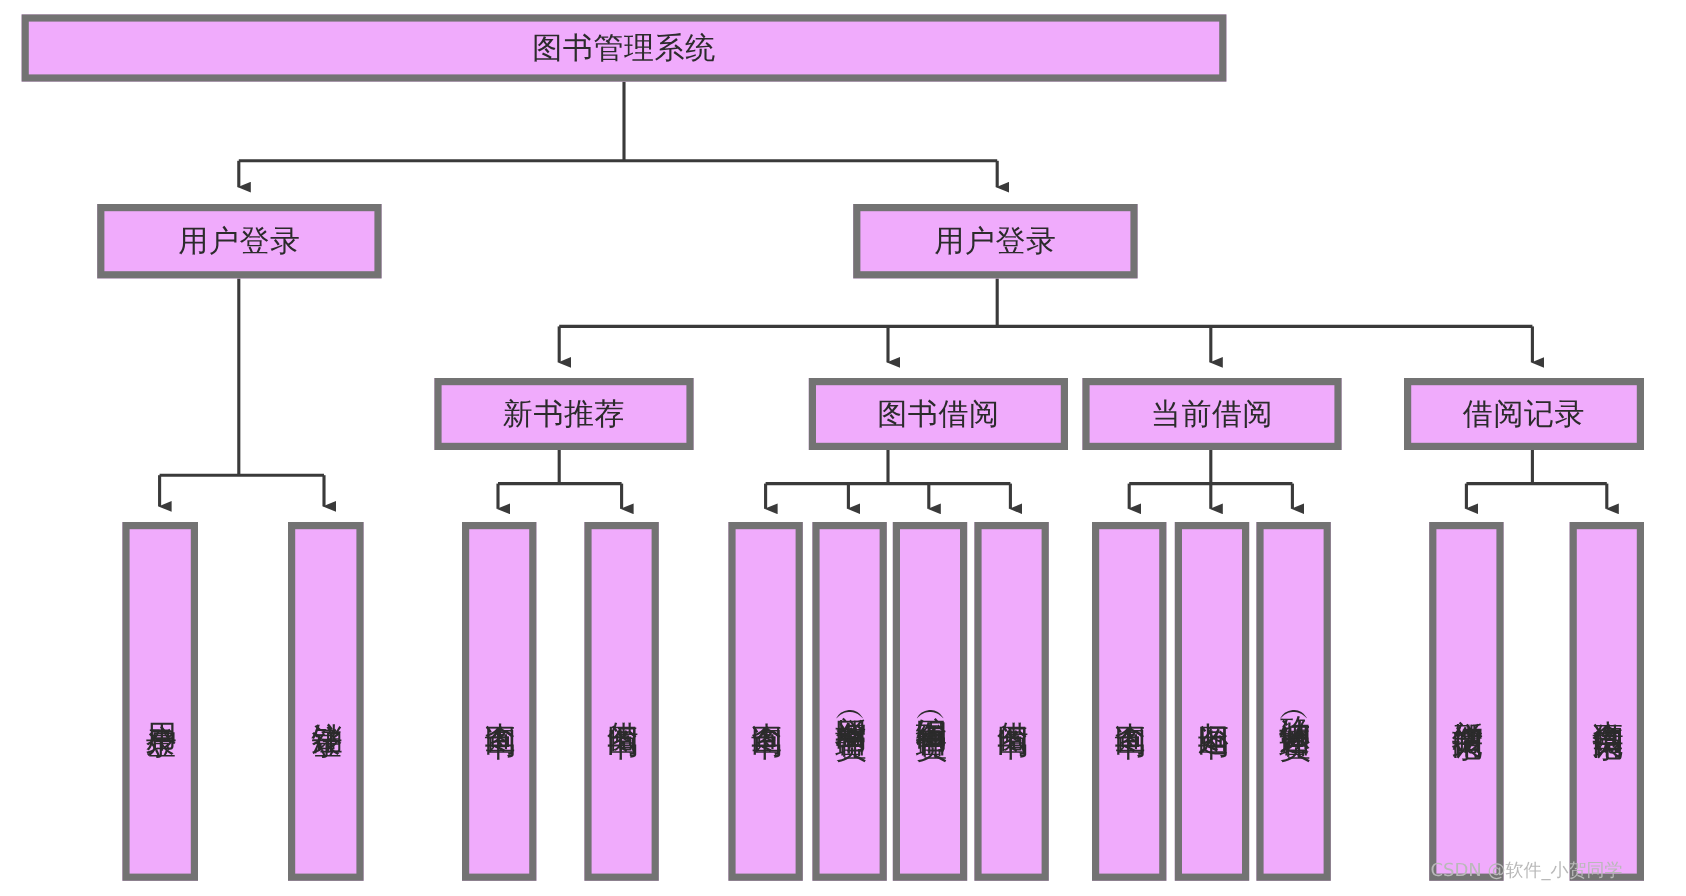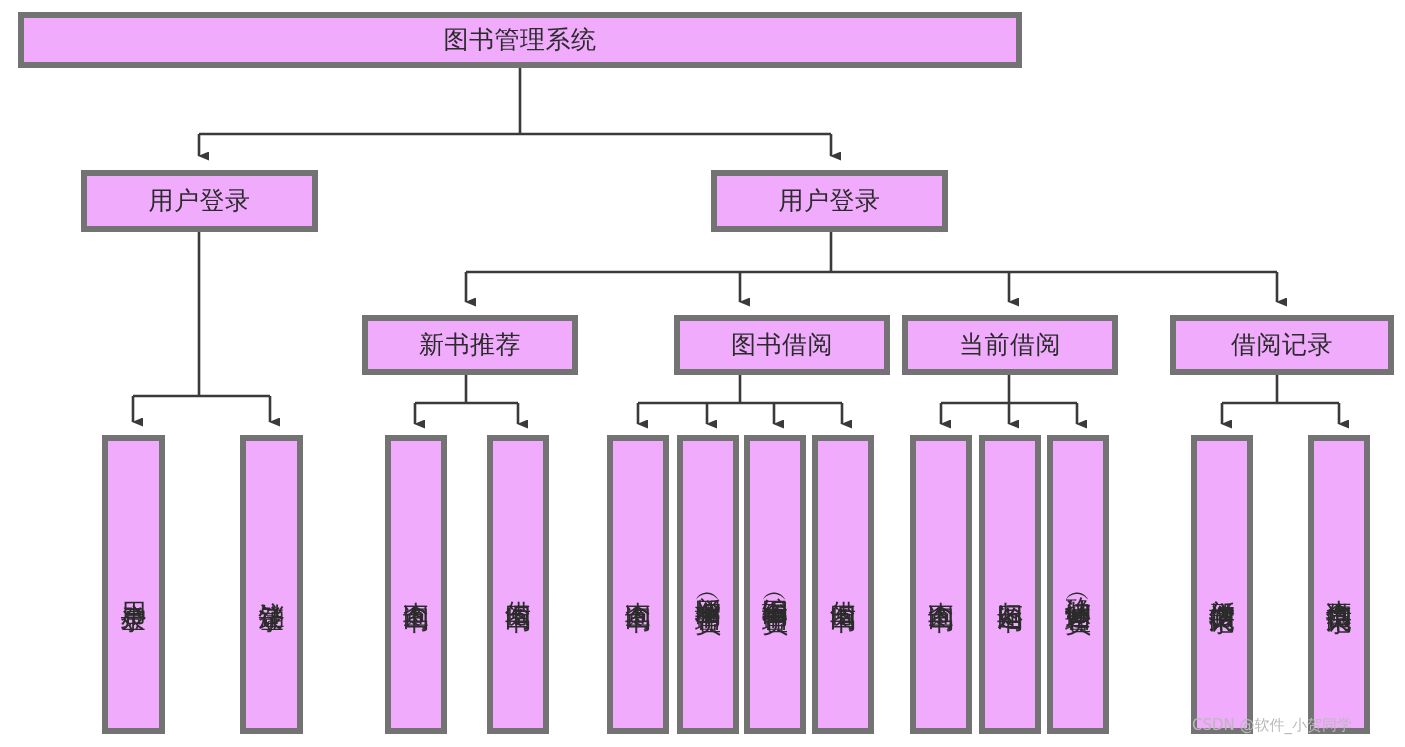--- a/index.html
+++ b/index.html
@@ -146,21 +146,21 @@
   </div>
 
   <div class="node horiz" style="left:632px; top:315px; width:216px; height:60px;margin-left:42px;">
     <span class="label">图书借阅</span>
   </div>
 
   <div class="node horiz" style="left:902px; top:315px; width:216px; height:60px;">
     <span class="label">当前借阅</span>
   </div>
 
-  <div class="node horiz" style="left:1170px; top:315px; width:224px; height:60px;">
+  <div class="node horiz" style="left:1170px; top:315px; width:200px; height:60px;">
     <span class="label">借阅记录</span>
   </div>
 
   <div class="node vert" style="left:102px; top:435px; width:63px; height:299px;">
     <span class="label">用户登录</span>
   </div>
   <div class="node vert" style="left:240px; top:435px; width:63px; height:299px;">
     <span class="label">注销登录</span>
   </div>
 

